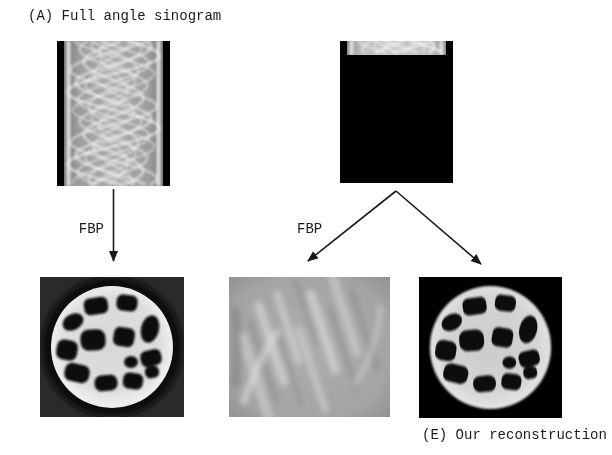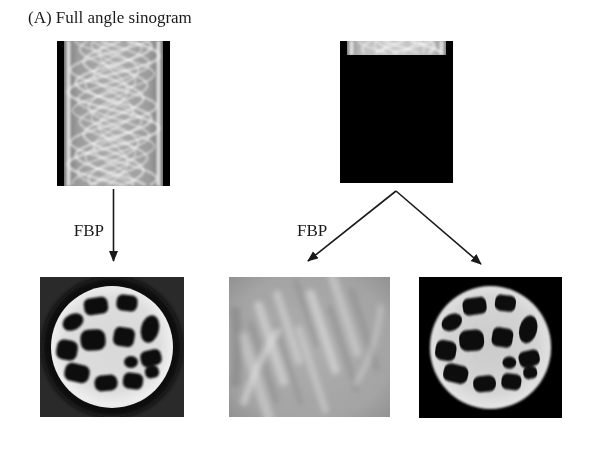--- a/index.html
+++ b/index.html
@@ -1,18 +1,18 @@
 <!DOCTYPE html>
 <html><head>
 <meta charset="utf-8">
 <style>
   html,body{margin:0;padding:0;background:#ffffff;}
   #fig{position:relative;width:612px;height:455px;background:#ffffff;overflow:hidden;
        font-family:"Liberation Serif","DejaVu Serif",serif;color:#1b1b1b;}
-  .plabel{position:absolute;font-size:17px;line-height:1.1;white-space:nowrap;color:#1b1b1b;}
+  .plabel{position:absolute;font-size:14px;line-height:1.1;white-space:nowrap;color:#1b1b1b;font-family:Liberation Mono, monospace;}
   .imgbox{position:absolute;}
   .imgbox svg{display:block;}
   .overlay{position:absolute;left:0;top:0;pointer-events:none;}
   #shared-defs{position:absolute;width:0;height:0;}
 </style>
 </head>
 <body>
 
 <div id="fig">
 
@@ -194,14 +194,15 @@
   </div>
 
   <div class="imgbox" style="left:419px;top:277px;width:143px;height:141px">
     <svg width="143" height="141" viewBox="0 0 144 140" preserveAspectRatio="none">
       <rect width="144" height="140" fill="#000000"></rect>
       <circle cx="72" cy="70" r="61" fill="url(#dgradE)" filter="url(#f13)"></circle>
       <use href="#holes"></use>
     </svg>
   </div>
 
+  <div class="plabel" style="left:422px;top:428px">(E) Our reconstruction</div>
 
 </div>
 
 </body></html>

